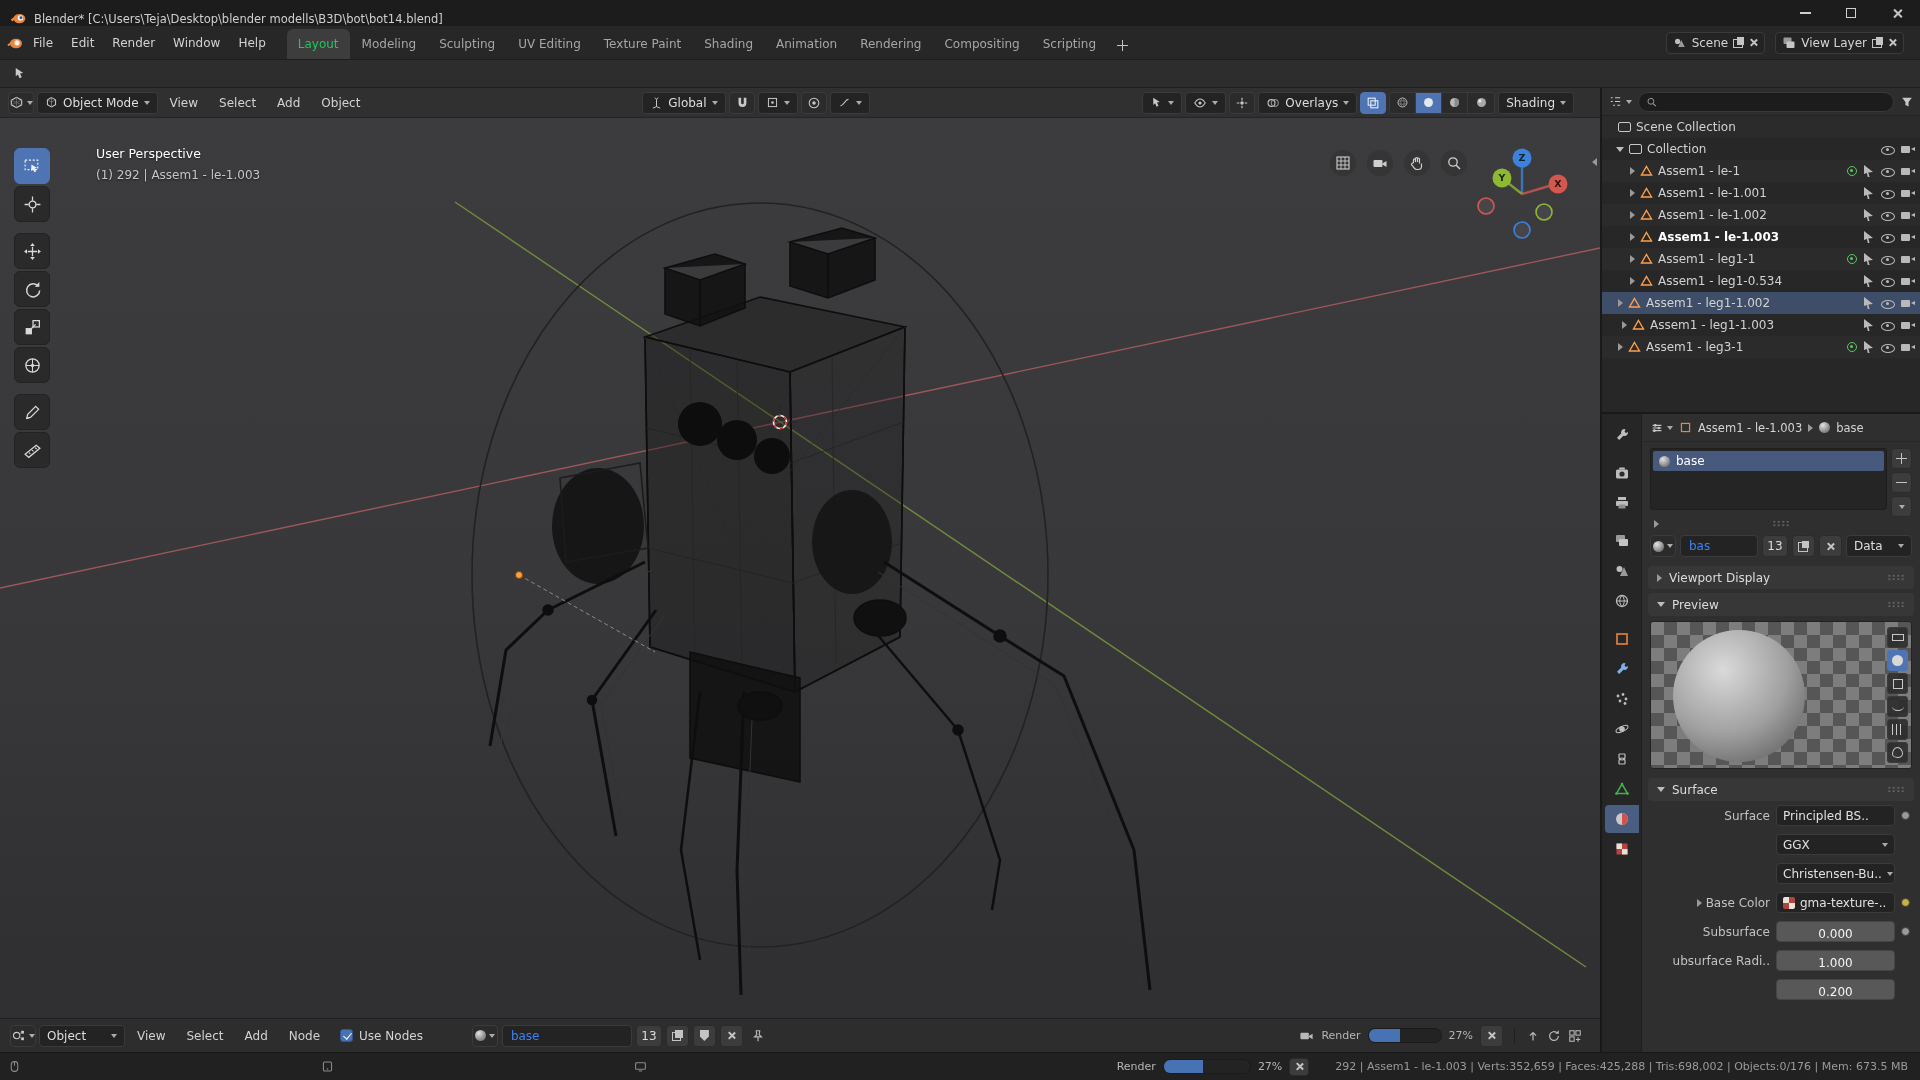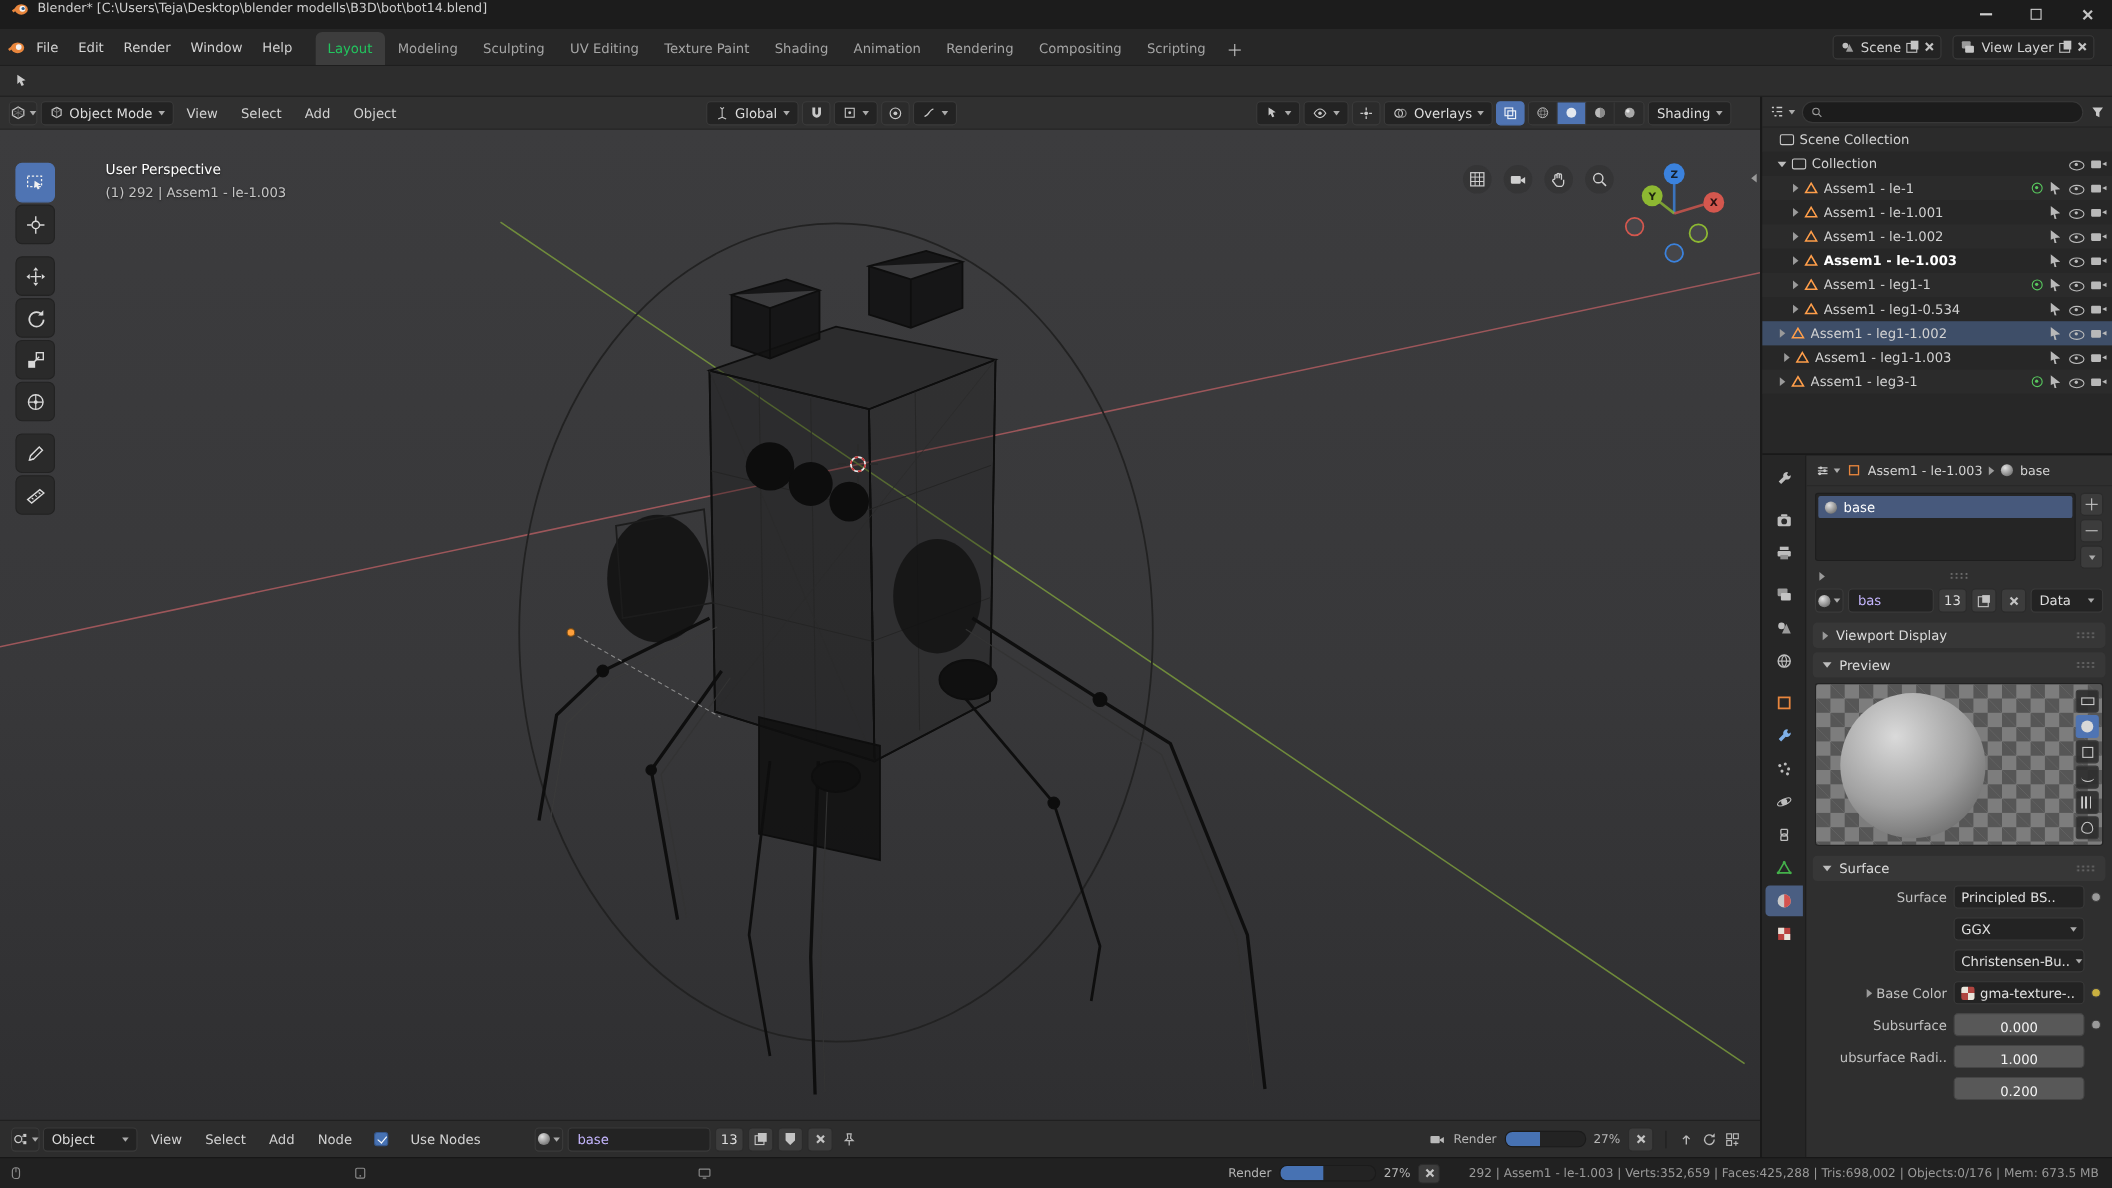--- a/index.html
+++ b/index.html
@@ -2,21 +2,21 @@
 <html><head>
 <meta charset="utf-8">
 <style>
 *{box-sizing:border-box;margin:0;padding:0;user-select:none;cursor:default}
 html,body{width:1920px;height:1080px;overflow:hidden;background:#141414}
 body{font-family:"DejaVu Sans","Liberation Sans",sans-serif;font-size:12px;color:#d4d4d4}
 .app{width:1920px;height:1080px;display:flex;flex-direction:column}
 svg{display:block}
 
 
-.titlebar{height:26px;background:#1c1c1c;display:flex;align-items:flex-start;gap:8px;padding-left:10px;flex:0 0 auto}
+.titlebar{height:26px;background:#1c1c1c;display:flex;align-items:flex-end;gap:8px;padding-left:10px;flex:0 0 auto}
 .title-text{color:#cfcfcf;font-size:11.5px;white-space:nowrap}
 .win-btns{margin-left:auto;display:flex;height:100%}
 .win-btn{width:46px;display:flex;align-items:center;justify-content:center}
 .mini-bar{width:11px;height:1.5px;background:#cfcfcf}
 .maxi-box{width:10px;height:10px;border:1.4px solid #cfcfcf}
 .xicon{position:relative;width:11px;height:11px}
 .xicon::before,.xicon::after{content:"";position:absolute;left:5px;top:0;width:1.5px;height:11px;background:#c4c4c4}
 .xicon::before{transform:rotate(45deg)}.xicon::after{transform:rotate(-45deg)}
 .xicon.sm{width:9px;height:9px}.xicon.sm::before,.xicon.sm::after{left:4px;height:9px}
 
@@ -67,21 +67,21 @@
 .tool-gap{height:7px}
 .vp-navbtns{position:absolute;left:1330px;top:32px;display:flex;gap:11px}
 .nav-btn{width:26px;height:26px;border-radius:50%;background:rgba(30,30,30,.25);display:flex;align-items:center;justify-content:center}
 .axis-gizmo{position:absolute;left:1472px;top:26px;width:100px;height:100px}
 .collapse-arrow{position:absolute;right:3px;top:40px}
 
 
 .bottombar{height:34px;background:#2d2d2d;border-top:1px solid #202020;display:flex;align-items:center;padding:0 10px;gap:3px}
 .check{width:13px;height:13px;background:#4772b3;border-radius:3px;position:relative;border:1px solid #35568a}
 .check::after{content:"";position:absolute;left:3.6px;top:1px;width:4px;height:7px;border:solid #fff;border-width:0 1.6px 1.6px 0;transform:rotate(40deg)}
-.name-field{height:22px;background:#232323;border:1px solid #3b3b3b;border-radius:4px;display:flex;align-items:center;padding:0 8px;color:#c4b5fd}
+.name-field{height:22px;background:#232323;border:1px solid #3b3b3b;border-radius:4px;display:flex;align-items:center;padding:0 8px;color:#3b82f6}
 .badge{height:22px;min-width:26px;background:#3c3c3c;border:1px solid #2b2b2b;border-radius:4px;display:flex;align-items:center;justify-content:center;color:#ddd}
 .ib{width:23px;height:22px;background:#3c3c3c;border:1px solid #2b2b2b;border-radius:4px;display:flex;align-items:center;justify-content:center}
 .pbar{width:74px;height:15px;background:#232323;border:1px solid #1b1b1b;border-radius:7px;overflow:hidden}
 .pfill{height:100%;width:44%;background:#4772b3}
 .sep-v{width:1px;height:16px;background:#1f1f1f;margin:0 4px}
 .render-cluster{margin-left:auto;display:flex;align-items:center;gap:7px;margin-right:8px}
 
 
 .statusbar{height:28px;background:#212121;border-top:1px solid #171717;display:flex;align-items:center;padding:0 8px;flex:0 0 auto}
 .stats-text{color:#9a9a9a;font-size:11px;white-space:nowrap;margin-left:26px;margin-right:4px}
@@ -537,21 +537,21 @@
           <div class="chev" style="margin-left:3px"></div>
         </div>
         <div class="dd" style="min-width:86px">
           <span>Object</span>
           <div class="chev" style="margin-left:auto"></div>
         </div>
         <div class="menu-label">View</div>
         <div class="menu-label">Select</div>
         <div class="menu-label">Add</div>
         <div class="menu-label">Node</div>
-        <div style="display:flex;align-items:center;gap:20px;margin-left:8px">
+        <div style="display:flex;align-items:center;gap:6px;margin-left:8px">
           <div class="check"></div>
           <span>Use Nodes</span>
         </div>
         <div style="display:flex;align-items:center;gap:4px;margin-left:46px">
           <div class="btn">
               <div class="mat-dot"></div>
               <div class="chev" style="margin-left:3px"></div>
             </div>
           <div class="name-field" style="width:130px">base</div>
           <div class="badge">13</div>

